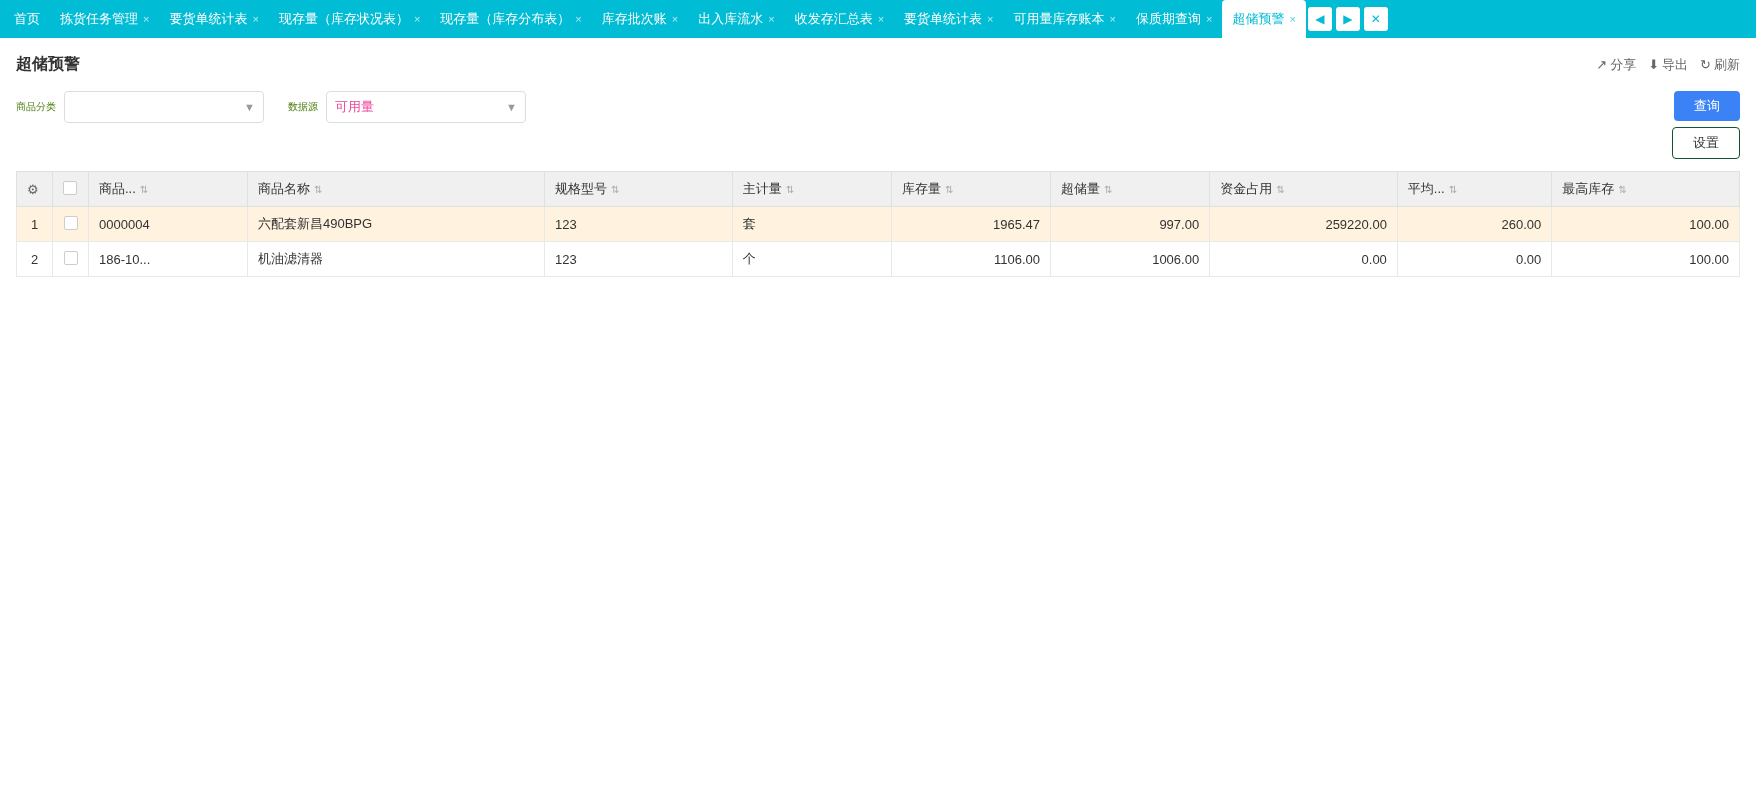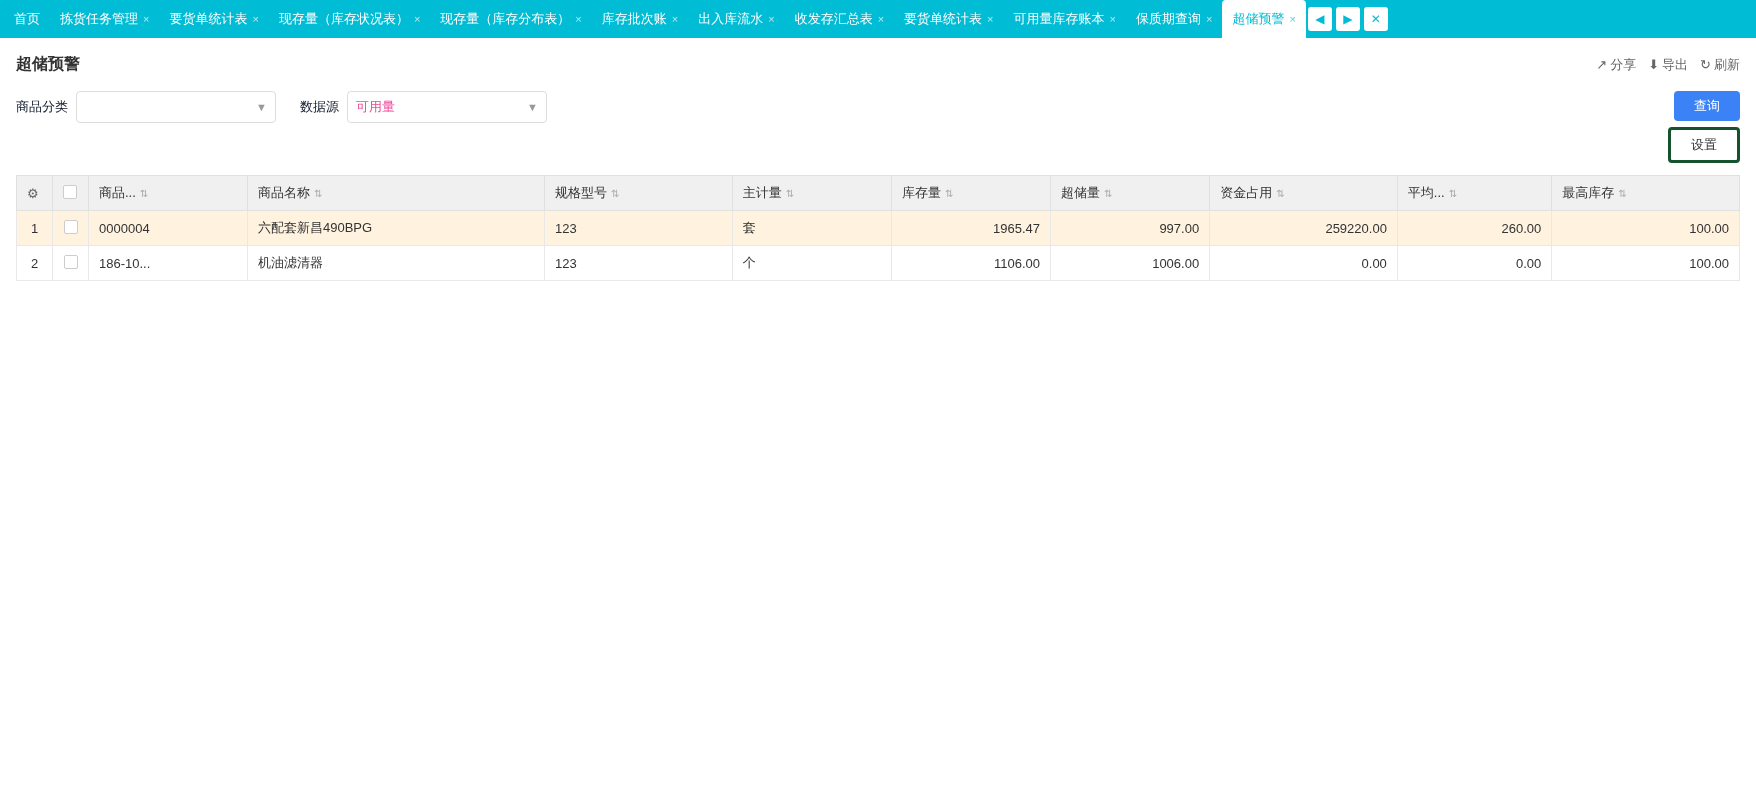--- a/index.html
+++ b/index.html
@@ -83,22 +83,22 @@
       gap: 3px;
       cursor: pointer;
       color: #666;
     }
     .filter-group {
       display: flex;
       align-items: center;
       gap: 8px;
     }
     .filter-label {
-      color: #0f172a;
-      font-size: 13px;
+      color: #4d7c0f;
+      font-size: 10px;
       white-space: nowrap;
     }
     .filter-select {
       display: flex;
       align-items: center;
       border: 1px solid #ddd;
       border-radius: 4px;
       padding: 4px 8px;
       min-width: 200px;
       background: #fff;
@@ -114,21 +114,21 @@
       border: none;
       border-radius: 4px;
       padding: 6px 20px;
       cursor: pointer;
       font-size: 13px;
       margin-left: auto;
     }
     .btn-settings {
       background: #fff;
       color: #333;
-      border: 3px solid #14532d;
+      border: 1px solid #14532d;
       border-radius: 4px;
       padding: 6px 20px;
       cursor: pointer;
       font-size: 13px;
     }
 
     
     .filter-and-buttons {
       display: flex;
       align-items: flex-start;

